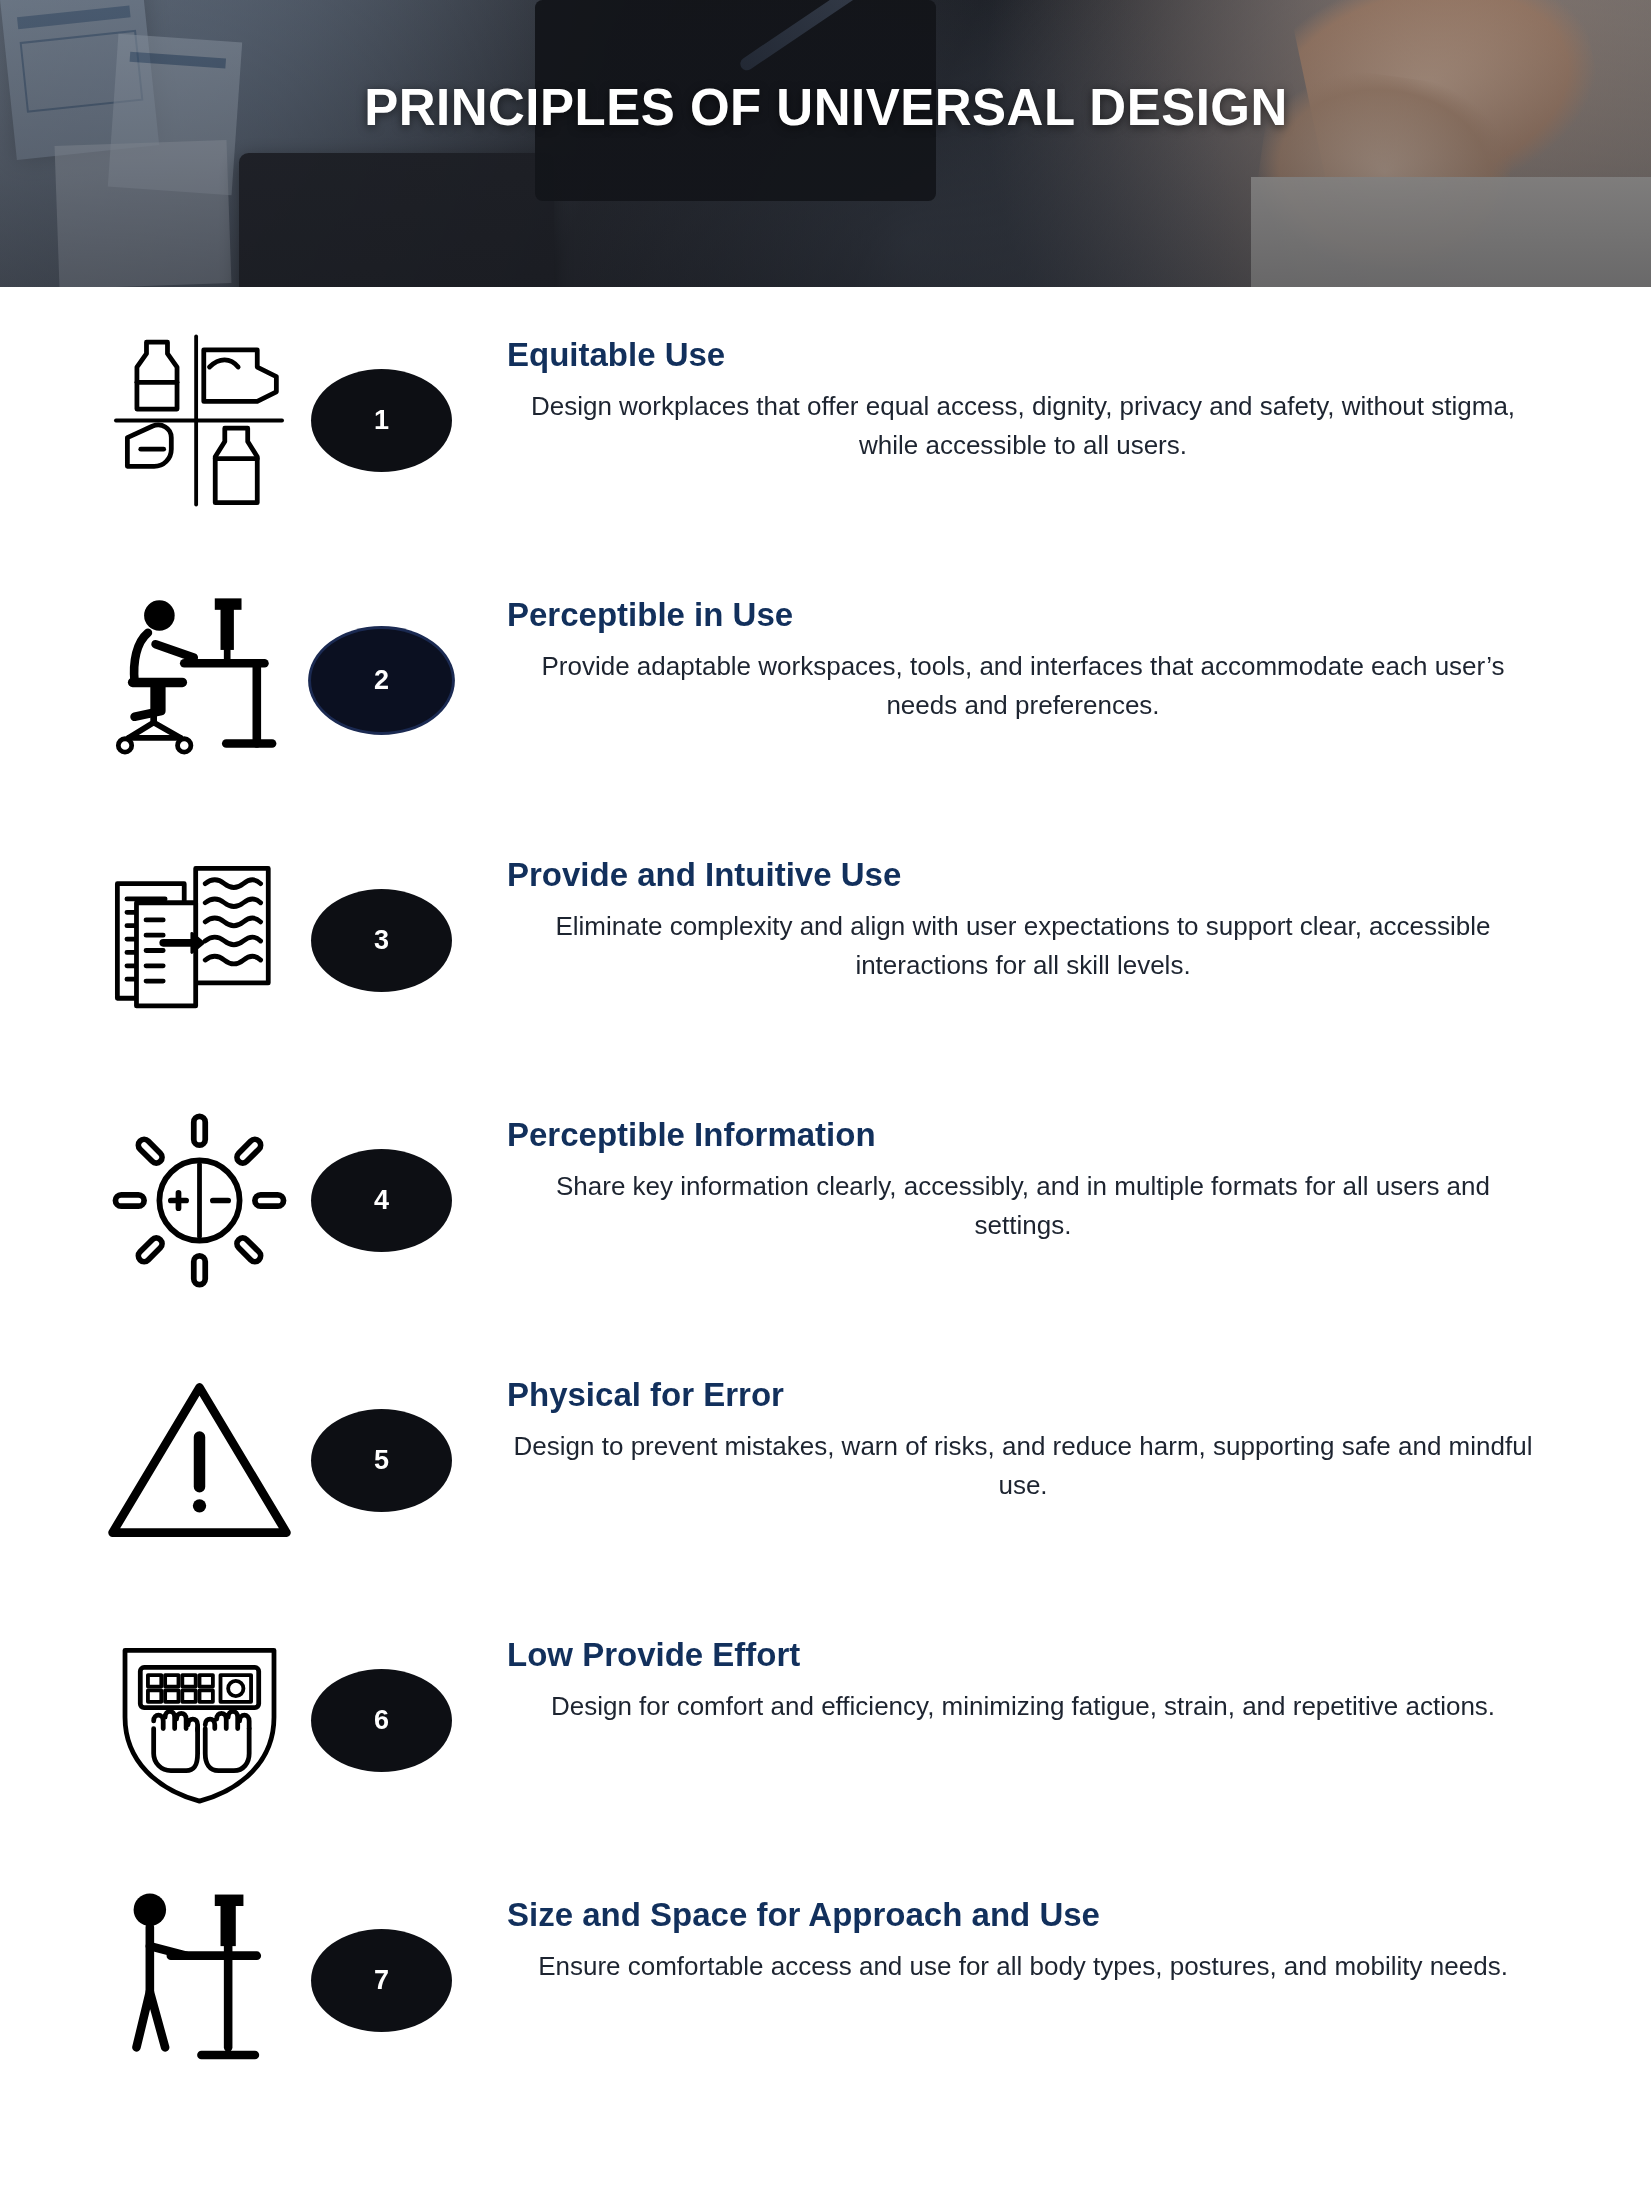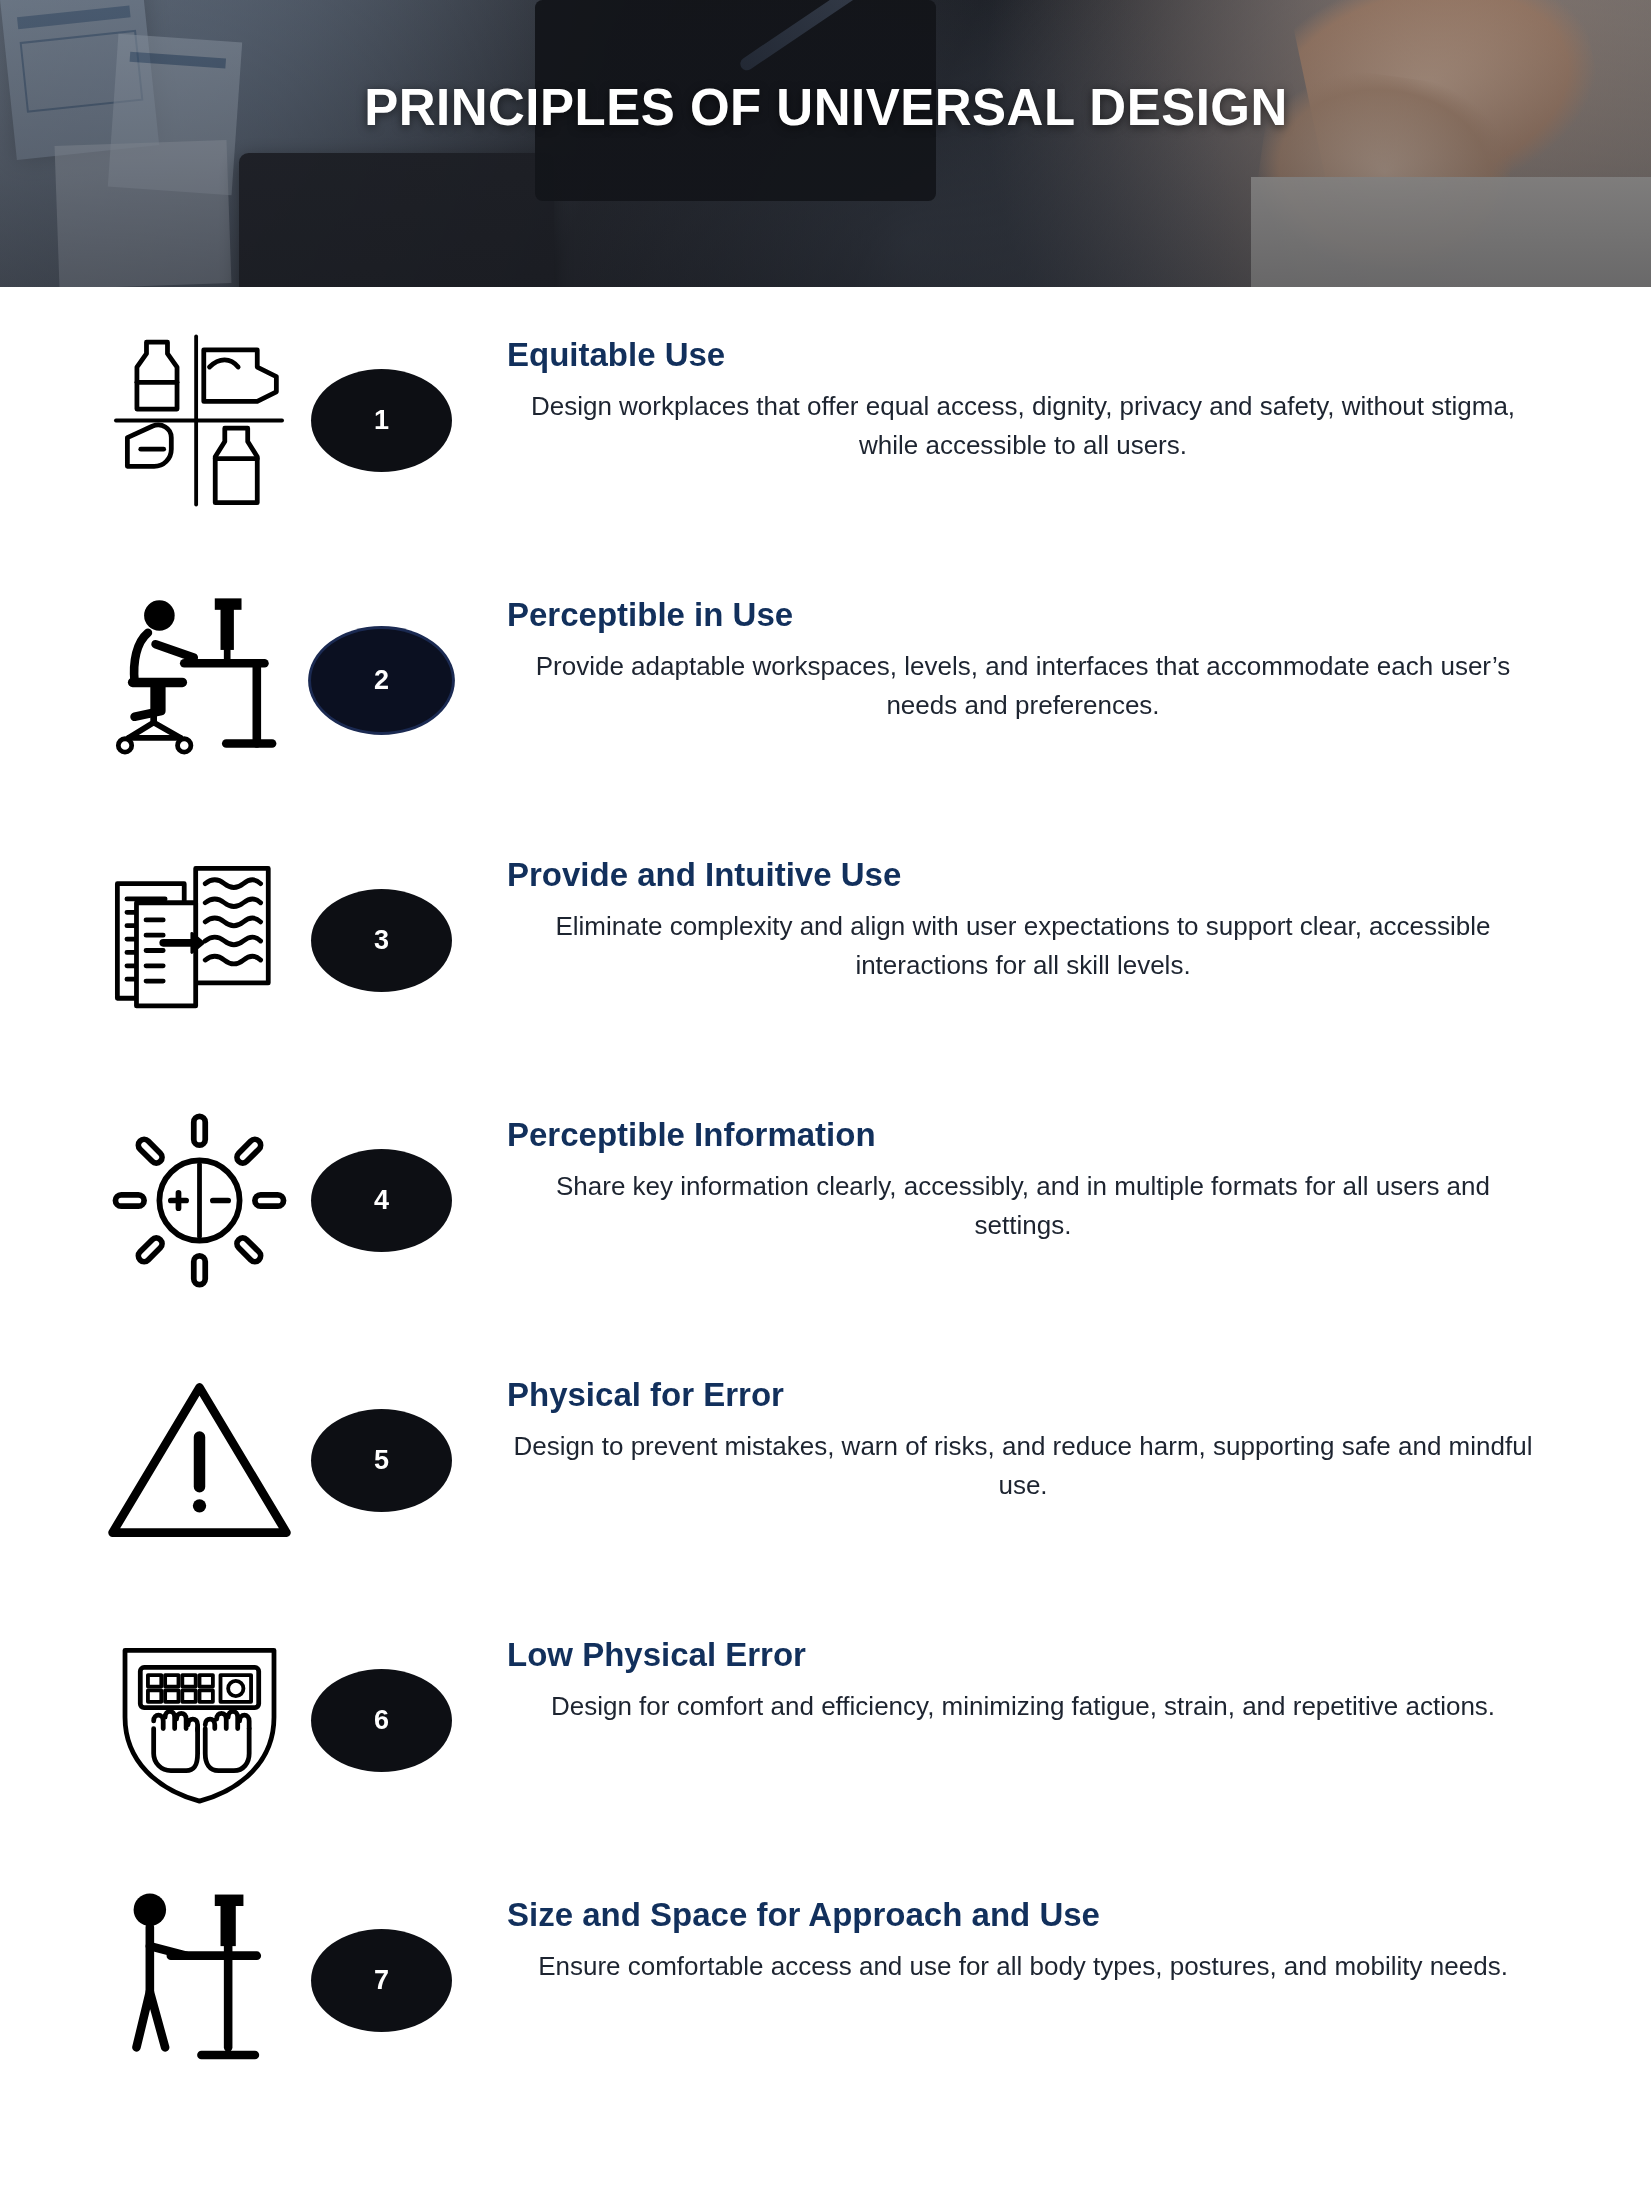--- a/index.html
+++ b/index.html
@@ -260,21 +260,21 @@
           <rect x="122" y="22" width="14" height="46" fill="#000" stroke="none"></rect>
           <rect x="116" y="14" width="28" height="12" fill="#000" stroke="none"></rect>
           <path d="M129 68 v14" fill="none" stroke-width="7"></path>
         </svg>
       </div>
       <div class="badge-cell">
         <div class="badge alt">2</div>
       </div>
       <div class="text-cell">
         <p class="row-title">Perceptible in Use</p>
-        <p class="row-desc">Provide adaptable workspaces, levels, and interfaces that accommodate each user’s needs and preferences.</p>
+        <p class="row-desc">Provide adaptable workspaces, tools, and interfaces that accommodate each user’s needs and preferences.</p>
       </div>
     </div>
 
     <div class="row">
       <div class="icon-cell">
         <svg width="191" height="182" viewBox="0 0 200 190" fill="none" stroke="#000" stroke-width="5" stroke-linecap="round" stroke-linejoin="round">
 
           <path d="M14 36 h70 v120 h-70 z"></path>
           <path d="M24 52 h40 M24 66 h46 M24 80 h30 M24 94 h46 M24 108 h34 M24 122 h44 M24 136 h28"></path>
 
@@ -371,21 +371,21 @@
           <path d="M52 104 v26 c0 10 8 18 18 18 h16 c10 0 12 -8 12 -18 v-26"></path>
 
           <path d="M106 100 c0 -8 10 -8 10 0 v4 M118 94 c0 -8 10 -8 10 0 v10 M130 92 c0 -8 10 -8 10 0 v12 M142 96 c0 -8 10 -8 10 0 v8"></path>
           <path d="M106 104 v26 c0 10 4 18 14 18 h16 c10 0 16 -8 16 -18 v-26"></path>
         </svg>
       </div>
       <div class="badge-cell">
         <div class="badge">6</div>
       </div>
       <div class="text-cell">
-        <p class="row-title">Low Physical Error</p>
+        <p class="row-title">Low Provide Effort</p>
         <p class="row-desc">Design for comfort and efficiency, minimizing fatigue, strain, and repetitive actions.</p>
       </div>
     </div>
 
     <div class="row">
       <div class="icon-cell">
         <svg width="191" height="191" viewBox="0 0 200 200" fill="none" stroke="#000" stroke-width="9" stroke-linecap="round" stroke-linejoin="round">
           <circle cx="48" cy="26" r="17" fill="#000" stroke="none"></circle>
           <path d="M48 44 v68"></path>
           <path d="M48 64 l38 10"></path>

